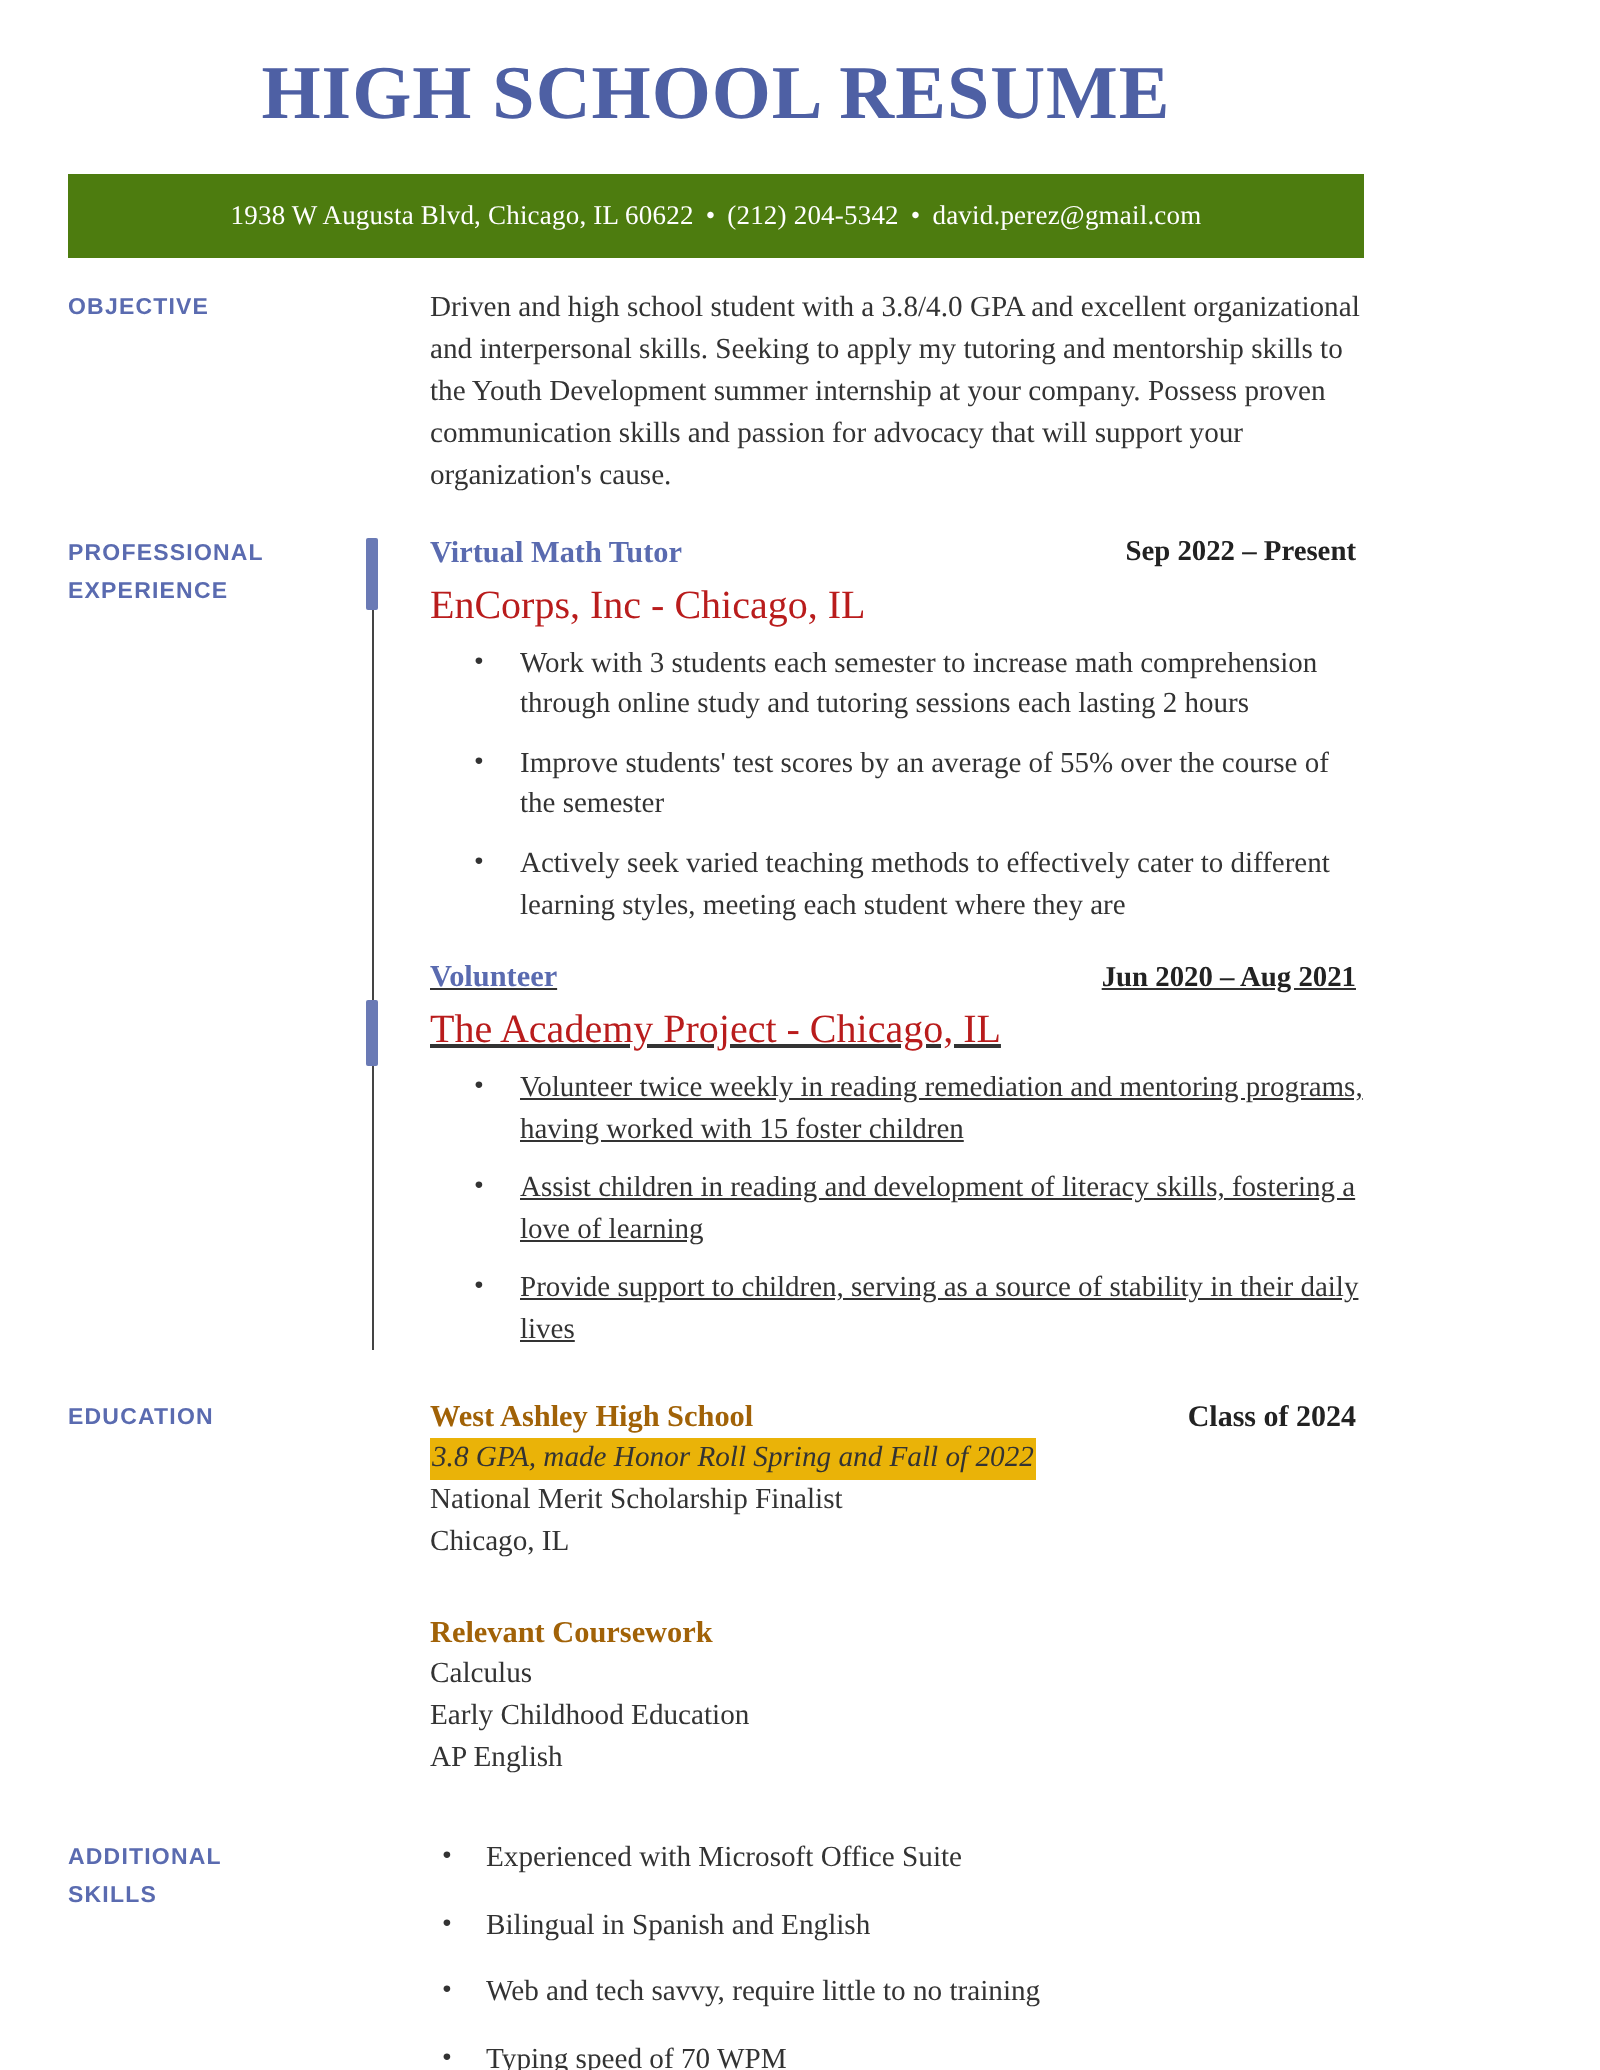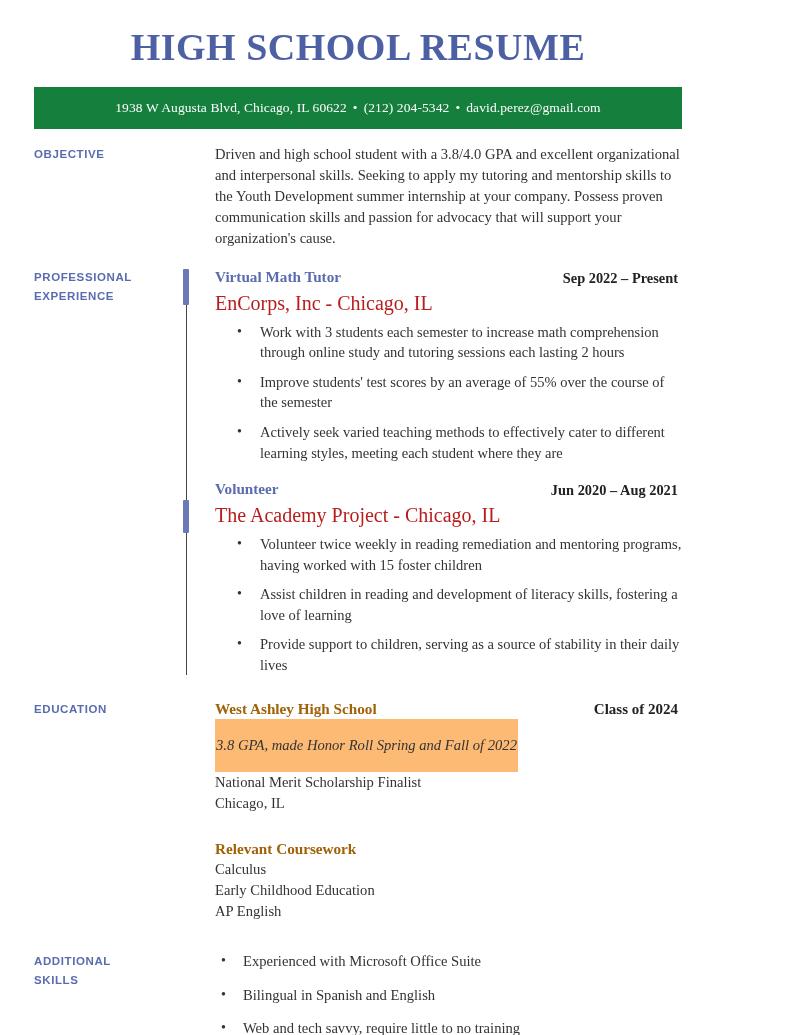--- a/index.html
+++ b/index.html
@@ -32,21 +32,21 @@
     font-size: 38px;
     letter-spacing: 0.5px;
     color: #4e60a4;
     margin: 0;
     padding-top: 28px;
     line-height: 1.0;
   }
 
   .contact-band {
     margin-top: 21px;
-    background: #15803d;
+    background: #4d7c0f;
     height: 42px;
     display: flex;
     align-items: center;
     justify-content: center;
   }
   .contact-line {
     color: #ffffff;
     font-size: 13.5px;
     font-family: "Liberation Serif", "DejaVu Serif", serif;
     letter-spacing: 0.1px;
@@ -105,25 +105,25 @@
   }
   .timeline-marker {
     position: absolute;
     left: 149px;
     width: 6px;
     background: #6a7ab5;
     border-radius: 1px;
   }
 
   .entry { position: relative; }
-  .entry + .entry { margin-top: 16px; }
+  .entry + .entry { margin-top: 16px; text-decoration: underline; }
 
   .entry-head {
     display: flex;
-    align-items: flex-end;
+    align-items: center;
     justify-content: space-between;
   }
   .entry-title {
     font-family: "Liberation Serif", "DejaVu Serif", serif;
     font-weight: bold;
     font-size: 15.2px;
     color: #5a6bb0;
     line-height: 1.3;
   }
   .entry-date {
@@ -188,23 +188,23 @@
     white-space: nowrap;
     padding-right: 4px;
   }
   .edu-line {
     font-size: 14.6px;
     line-height: 1.42;
     color: #333333;
   }
   .edu-line.italic {
     font-style: italic;
-    background: #fdba74;
+    background: #eab308;
     display: inline-block;
-    padding: 16px 1px;
+    padding: 0 1px;
   }
 
   
   #skills-section { margin-top: 30px; }
   ul.skills {
     list-style: none;
     margin: 0;
     padding: 0;
   }
   ul.skills li {

